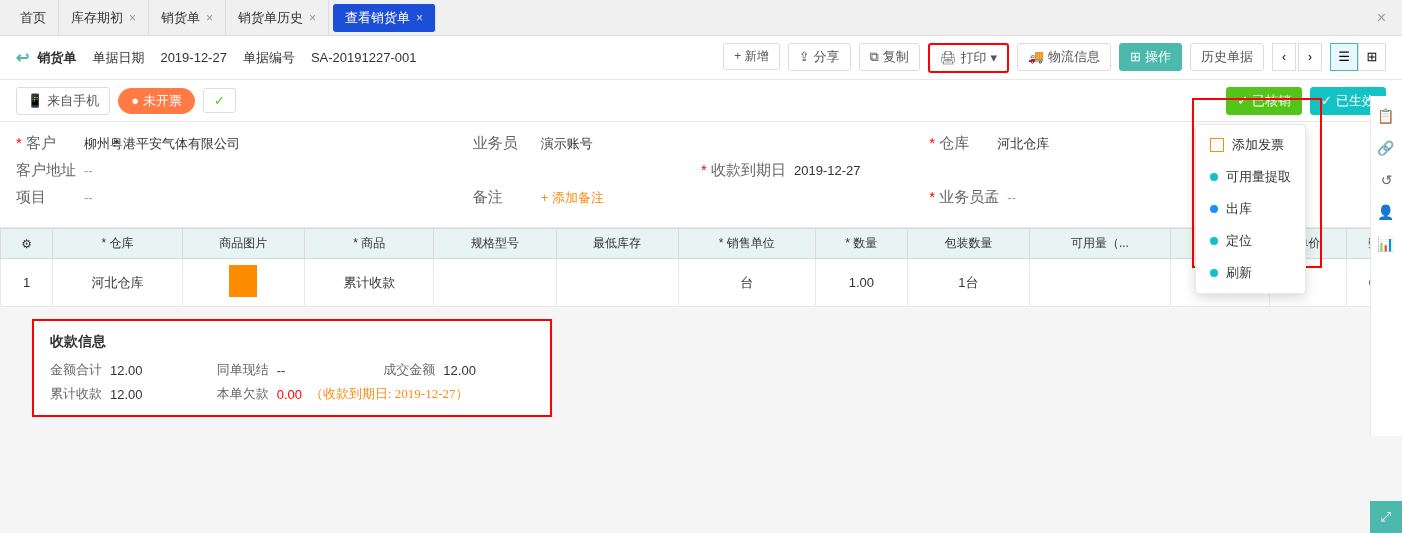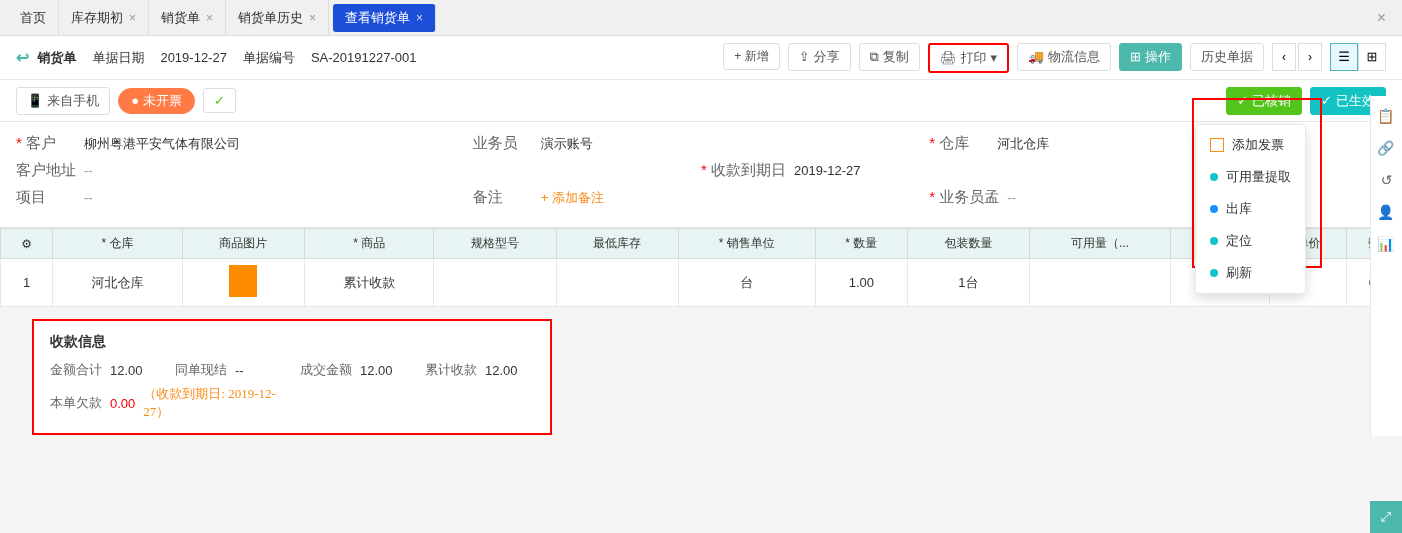--- a/index.html
+++ b/index.html
@@ -83,21 +83,21 @@
     td.subtotal { background: #fffbe6; color: #666; font-size: 12px; text-align: left; }
     .product-img { width: 28px; height: 32px; background: #ff8c00; display: inline-block; }
     .gear-col { background: #e8f4f3; }
 
     
     .payment-section {
       border: 2px solid red; margin: 8px 16px; padding: 12px 16px; background: #fff;
       display: inline-block; min-width: 520px; max-width: 520px;
     }
     .payment-title { font-size: 14px; font-weight: bold; color: #333; margin-bottom: 10px; }
-    .payment-grid { display: grid; grid-template-columns: 1fr 1fr 1fr 1fr; gap: 6px 16px; }
+    .payment-grid { display: grid; grid-template-columns: 1fr 1fr 1fr; gap: 6px 16px; }
     .payment-row { display: flex; align-items: center; gap: 8px; }
     .payment-label { color: #666; white-space: nowrap; }
     .payment-value { color: #333; }
     .payment-value.red { color: red; }
 
     
     .dropdown-menu {
       position: absolute; top: 88px; right: 96px; background: #fff;
       border: 1px solid #e8e8e8; border-radius: 4px; box-shadow: 0 4px 12px rgba(0,0,0,0.15);
       z-index: 1000; min-width: 100px; padding: 4px 0;

